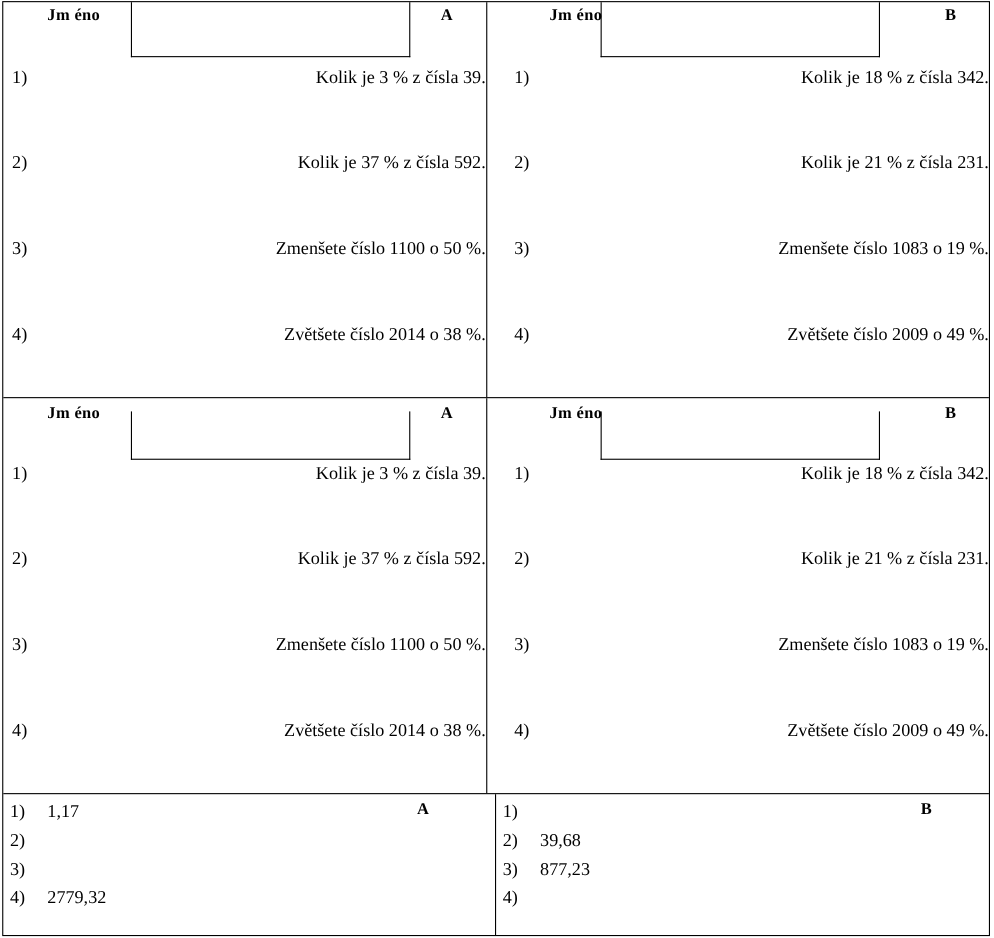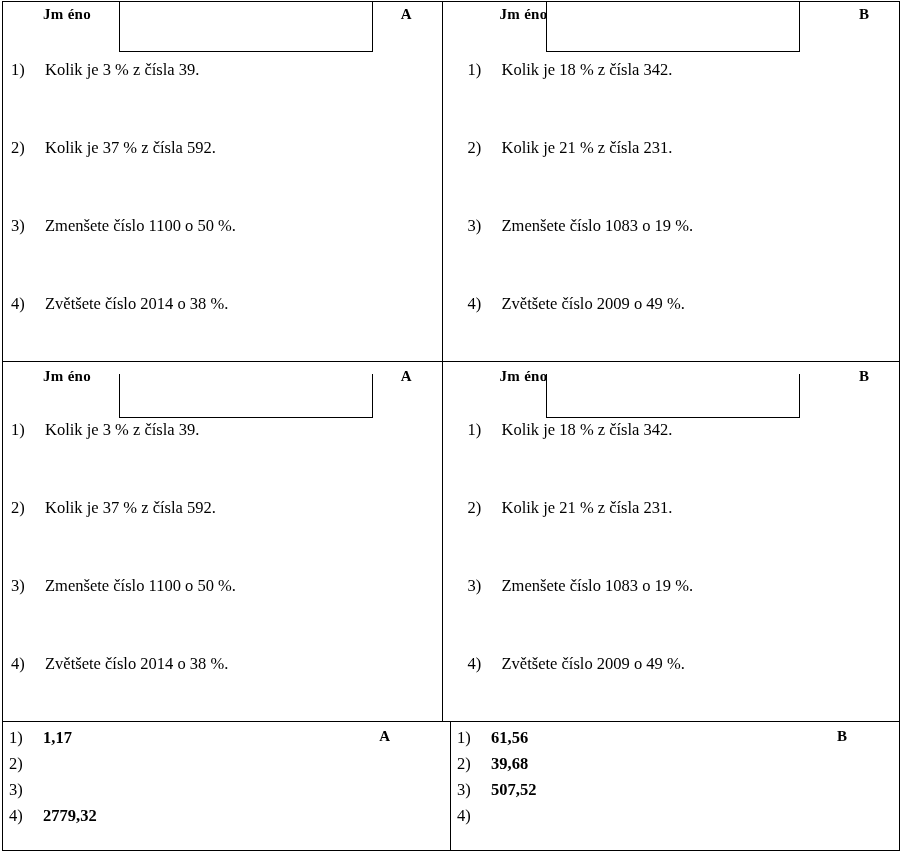--- a/index.html
+++ b/index.html
@@ -107,20 +107,21 @@
     height: 78px;
     font-size: 16.5px;
   }
   .q-num {
     width: 34px;
     flex: 0 0 34px;
     text-align: left;
   }
   .q-text {
     flex: 1 1 auto;
+    text-align: right;
   }
 
   
   .block2 .name-label {
     left: 40px;
     top: 6px;
   }
   .block2 .name-box {
     left: 116px;
     top: 12px;
@@ -144,21 +145,20 @@
     align-items: baseline;
     height: 26px;
     font-size: 16.5px;
   }
   .a-num {
     width: 34px;
     flex: 0 0 34px;
   }
   .a-val {
     flex: 1 1 auto;
-    font-weight: bold;
   }
   .answers .variant {
     right: 60px;
     top: 6px;
   }
   .cell-right .answers .variant {
     right: 52px;
   }
 </style>
 </head>
@@ -297,29 +297,28 @@
             <span class="a-val">2779,32</span>
           </div>
         </div>
       </div>
 
       <div class="cell cell-right">
         <div class="answers">
           <span class="variant">B</span>
           <div class="a-line">
             <span class="a-num">1)</span>
-            <span class="a-val">61,56</span>
           </div>
           <div class="a-line">
             <span class="a-num">2)</span>
             <span class="a-val">39,68</span>
           </div>
           <div class="a-line">
             <span class="a-num">3)</span>
-            <span class="a-val">507,52</span>
+            <span class="a-val">877,23</span>
           </div>
           <div class="a-line">
             <span class="a-num">4)</span>
           </div>
         </div>
       </div>
     </div>
 
   </div>
 </div>

